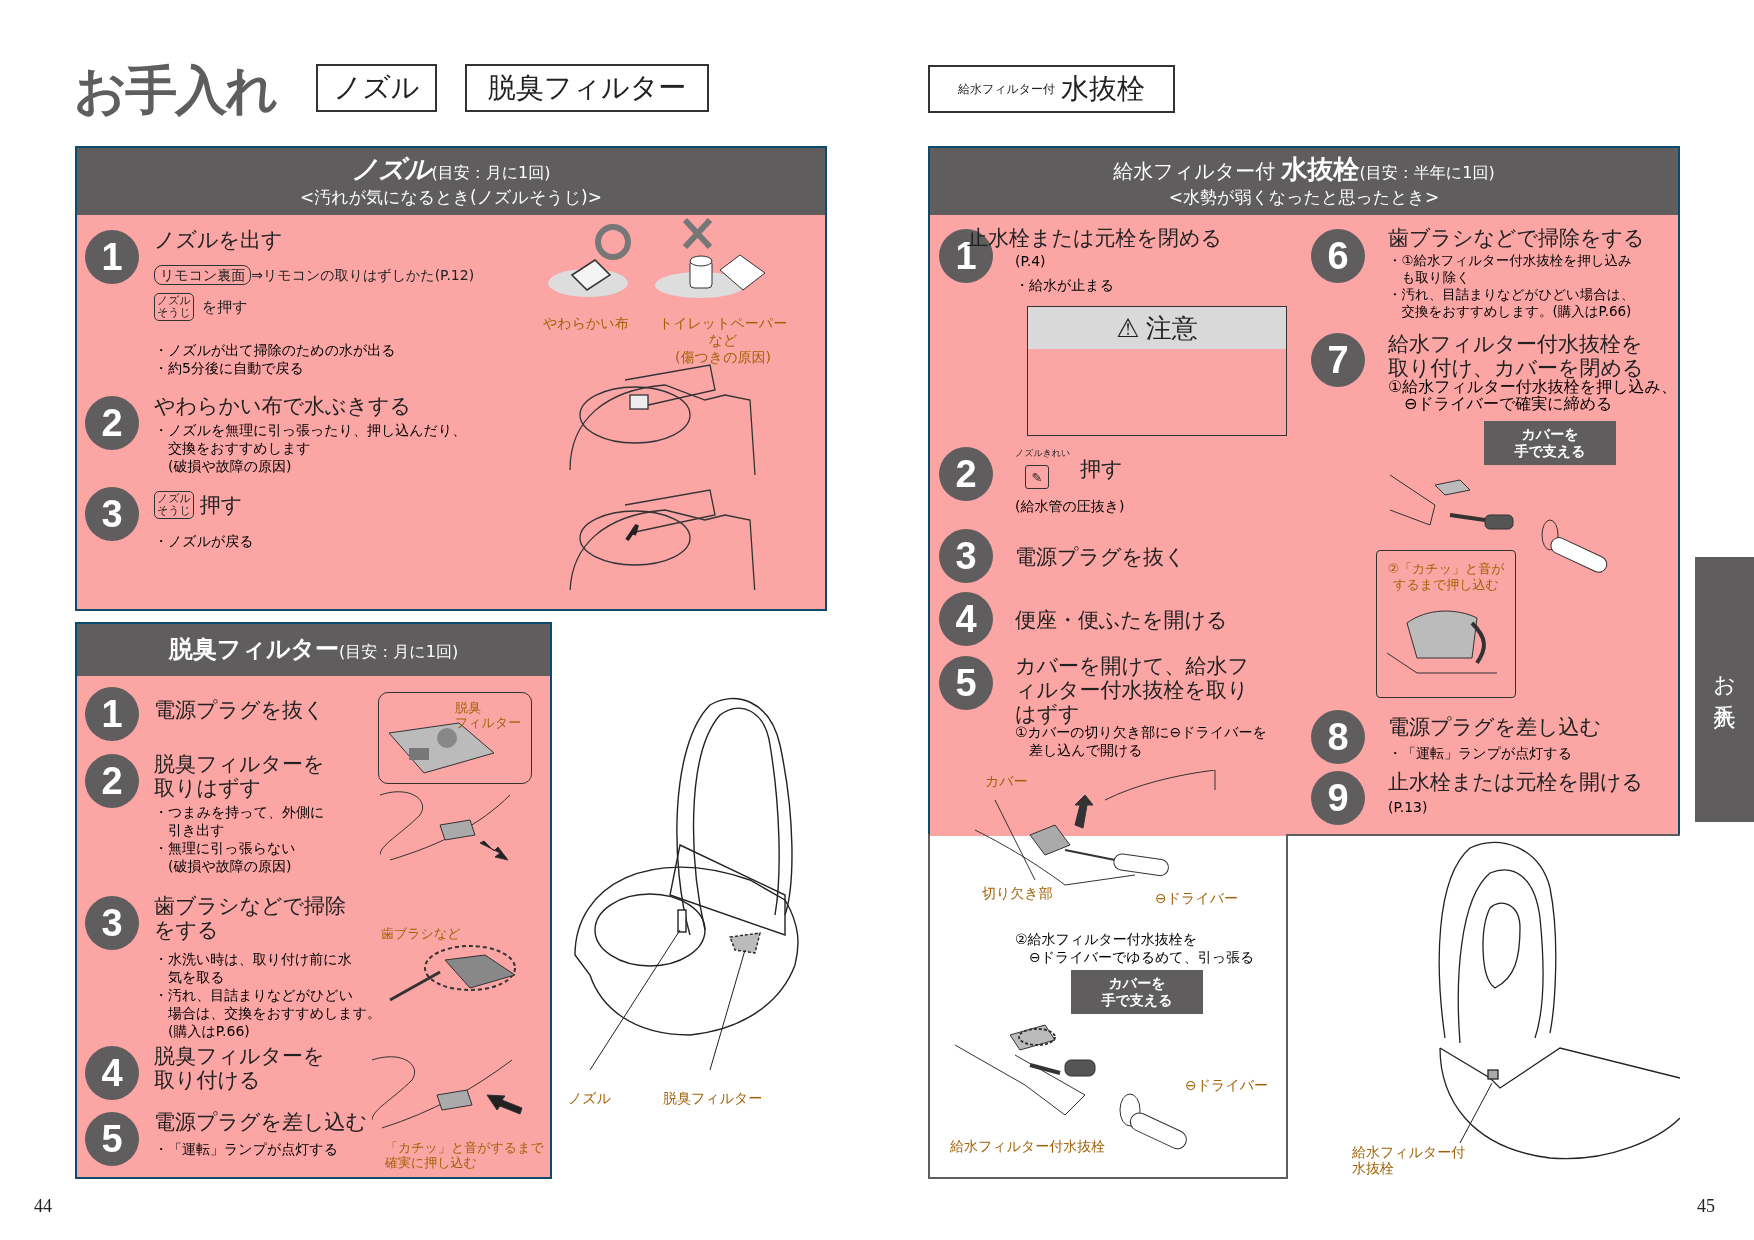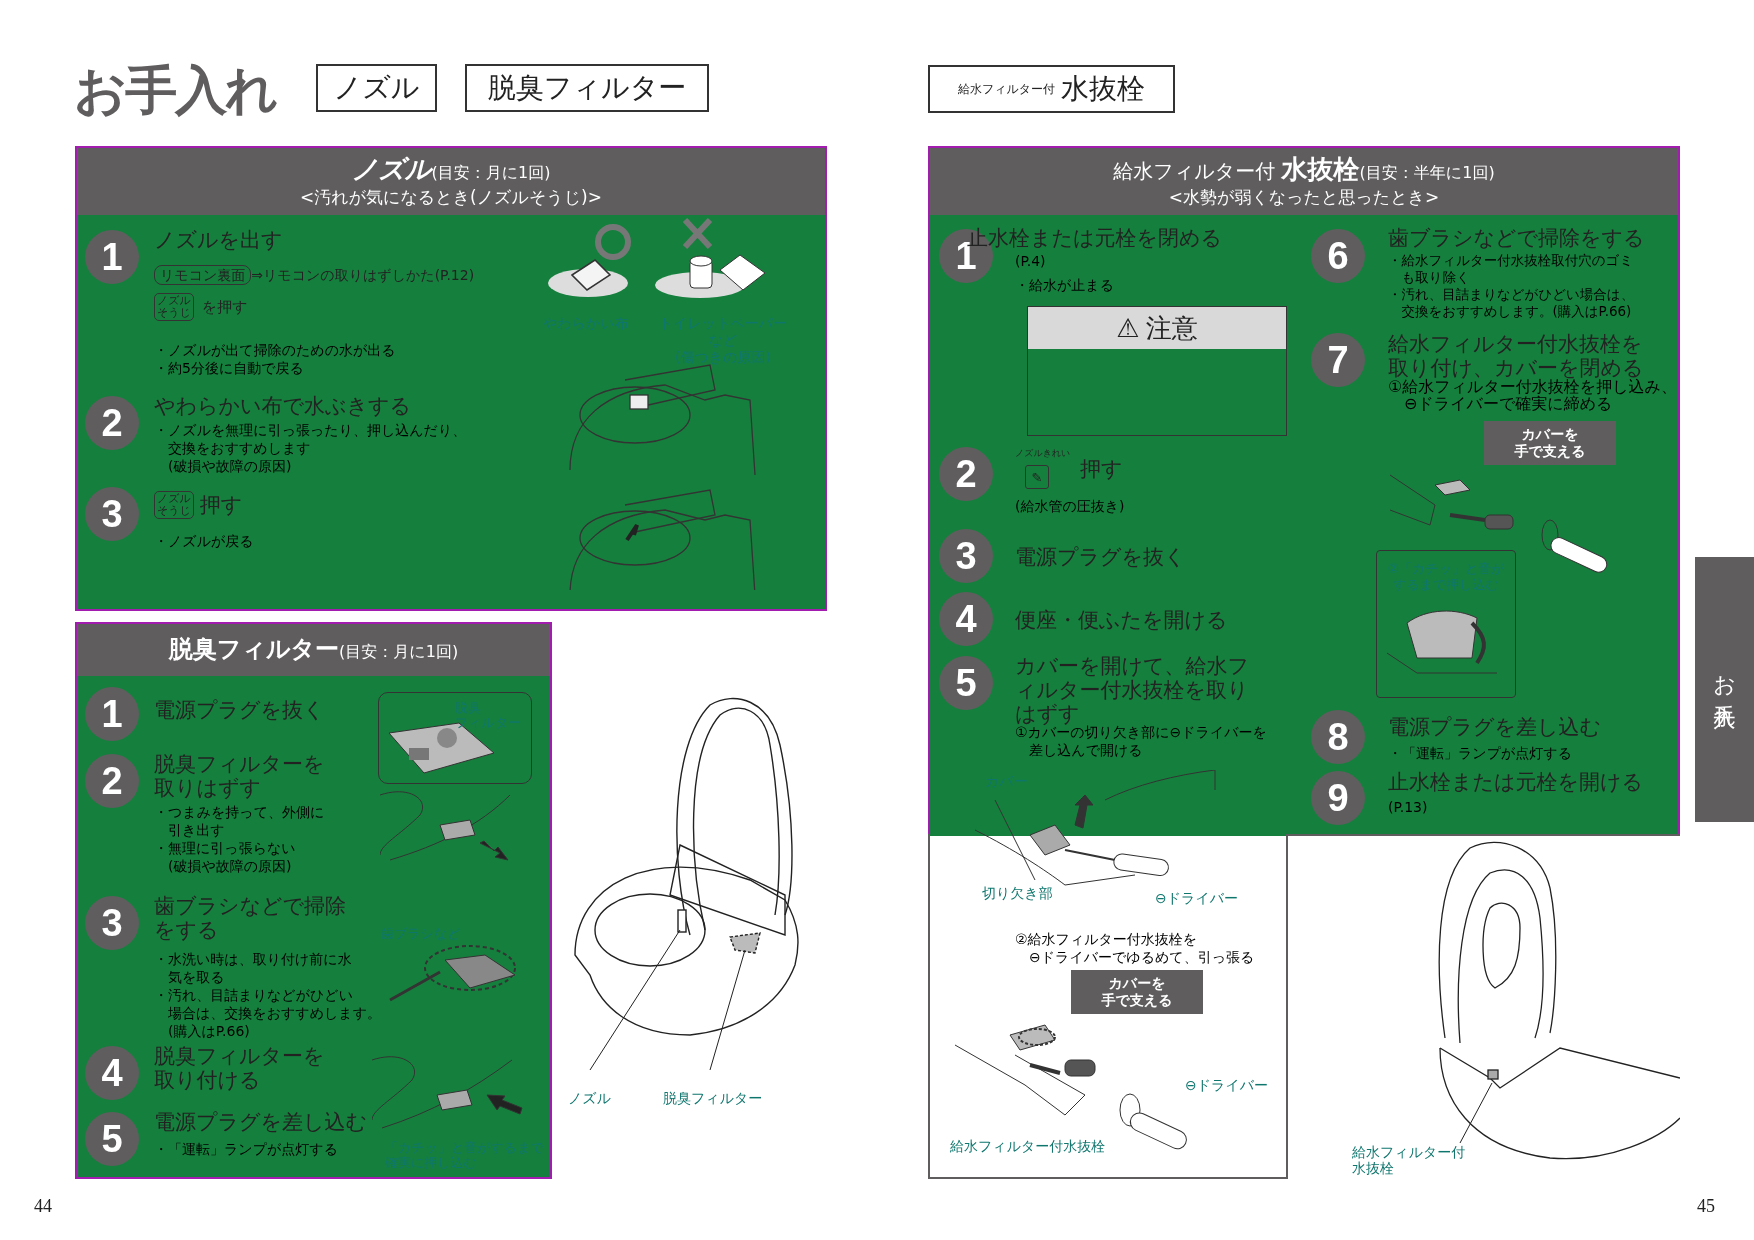--- a/index.html
+++ b/index.html
@@ -1,26 +1,26 @@
 <!DOCTYPE html>
 <html><head>
 <meta charset="utf-8">
 <style>
 *{box-sizing:border-box;margin:0;padding:0}
 html,body{width:1754px;height:1240px;background:#fff;overflow:hidden}
 body{position:relative;font-family:"DejaVu Sans","Liberation Sans",sans-serif;color:#222}
 .abs{position:absolute}
 .title-main{left:74px;top:56px;font-size:52px;font-weight:bold;color:#5f5d5e;letter-spacing:-2px}
 .tag{border:2px solid #333;background:#fff;display:flex;align-items:center;justify-content:center;color:#222}
-.panel{border:2px solid #a21caf;background:#15803d}
+.panel{border:2px solid #0c4a6e;background:#fca5a5}
 .phead{background:#5f5d5e;color:#fff;text-align:center}
 .num{width:54px;height:54px;border-radius:50%;background:#5f5d5e;color:#fff;font-weight:bold;font-size:38px;display:flex;align-items:center;justify-content:center;font-family:"Liberation Sans",sans-serif}
 .st{font-size:21px;color:#222;line-height:24px}
 .note{font-size:14px;color:#000000;line-height:18px}
-.lbl{font-size:14px;color:#0f766e;line-height:17px}
+.lbl{font-size:14px;color:#a16207;line-height:17px}
 .keybox{display:inline-flex;flex-direction:column;align-items:center;justify-content:center;border:1.5px solid #333;border-radius:5px;font-size:11px;line-height:12px;padding:1px 2px;vertical-align:middle}
 .pill{display:inline-block;border:1.5px solid #333;border-radius:8px;padding:0 5px;font-size:14px;line-height:18px}
 .callout{background:#5f5d5e;color:#fff;font-weight:bold;font-size:14px;text-align:center;line-height:17px;display:flex;align-items:center;justify-content:center}
 .pg{font-size:18px;color:#222;font-family:Liberation Serif, serif}
 svg{display:block}
 </style>
 </head>
 <body>
 
 <div class="abs title-main">お手入れ</div>
@@ -276,21 +276,21 @@
     <ellipse cx="175" cy="95" rx="10" ry="16"></ellipse>
     <rect x="180" y="95" width="60" height="18" rx="9" fill="#fff" transform="rotate(25 180 95)"></rect>
   </svg>
 </div>
 <div class="abs lbl" style="left:1185px;top:1077px">⊖ドライバー</div>
 <div class="abs lbl" style="left:950px;top:1138px">給水フィルター付水抜栓</div>
 
 <div class="abs num" style="left:1311px;top:229px">6</div>
 <div class="abs st" style="left:1388px;top:226px">歯ブラシなどで掃除をする</div>
 <div class="abs note" style="left:1388px;top:252px;font-size:13.5px;line-height:17px">
-  <div>・給水フィルター付水抜栓取付穴のゴミ</div>
+  <div>・①給水フィルター付水抜栓を押し込み</div>
   <div>　も取り除く</div>
   <div>・汚れ、目詰まりなどがひどい場合は、</div>
   <div>　交換をおすすめします。(購入はP.66)</div>
 </div>
 <div class="abs num" style="left:1311px;top:333px">7</div>
 <div class="abs st" style="left:1388px;top:332px;width:265px">給水フィルター付水抜栓を取り付け、カバーを閉める</div>
 <div class="abs note" style="left:1388px;top:378px;font-size:16px;line-height:17px">
   <div>①給水フィルター付水抜栓を押し込み、</div>
   <div>　⊖ドライバーで確実に締める</div>
 </div>

